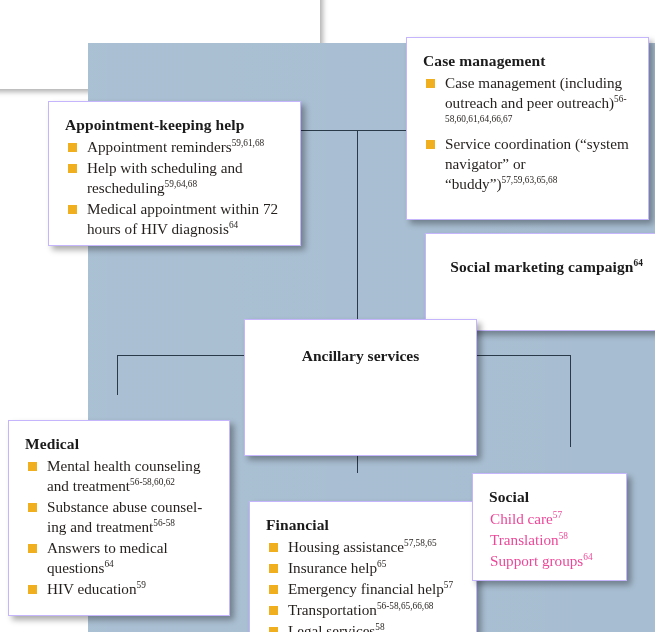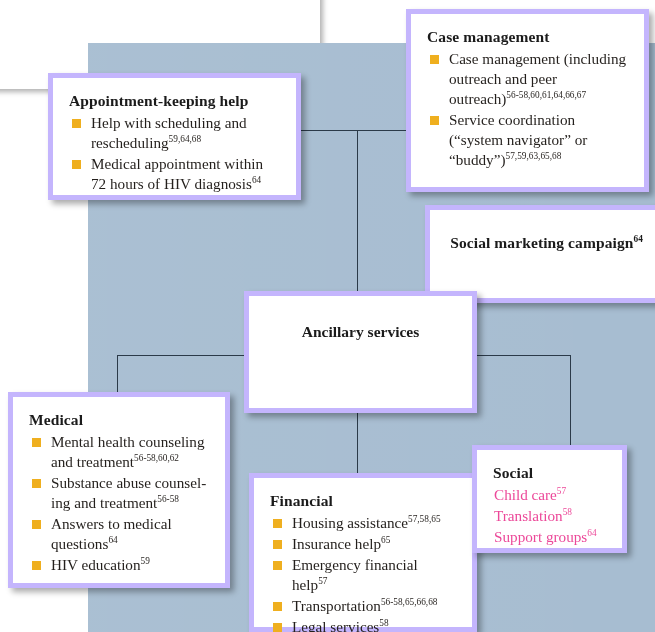--- a/index.html
+++ b/index.html
@@ -32,23 +32,24 @@
 
   
   .line{position:absolute;background:#2b3a49;}
   .line.h{height:1px;}
   .line.v{width:1px;}
 
   
   .card{
     position:absolute;
     background:#ffffff;
-    border:5px solid #c4b5fd;
+    border:1px solid #c4b5fd;
     box-shadow:4px 4px 6px rgba(0,0,0,0.33);
     box-sizing:border-box;
+    margin-top:28px;
   }
   .card-inner{padding:14px 16px 10px 16px;}
 
   .card h3{
     margin:0 0 3px 0;
     font-size:15.5px;
     font-weight:bold;
     color:#1b1b1b;
     letter-spacing:.1px;
     font-family:"Liberation Serif", serif;
@@ -78,24 +79,24 @@
   ul.plain li{
     margin:0 0 1px 0;
     font-size:15.2px;
     line-height:20px;
     color:#ec4899;
     padding-left:1px;
   }
   sup{font-size:9.3px;line-height:0;vertical-align:super;letter-spacing:0;}
 
   
-  #card-appointment{left:48px;top:73px;width:253px;height:127px;}
+  #card-appointment{left:48px;top:73px;width:253px;height:145px;}
   #card-casemgmt   {left:406px;top:9px;  width:243px;height:183px;}
   #card-socialmkt  {left:425px;top:205px;width:243px;height:98px;}
-  #card-center     {left:244px;top:291px;width:233px;height:122px;}
+  #card-center     {left:244px;top:291px;width:233px;height:137px;}
   #card-medical    {left:8px;  top:392px;width:222px;height:196px;}
   #card-financial  {left:249px;top:473px;width:228px;height:159px;}
   #card-social     {left:472px;top:445px;width:155px;height:108px;}
 
   #card-center .card-inner{padding-top:27px;}
   #card-socialmkt .card-inner{padding-top:24px;}
   #card-socialmkt h3{text-align:center;}
 </style>
 </head>
 <body>
@@ -129,20 +130,21 @@
   <div class="card" id="card-socialmkt">
     <div class="card-inner">
       <h3><span>Social marketing campaign</span><sup>64</sup></h3>
     </div>
   </div>
 
   <div class="card" id="card-appointment">
     <div class="card-inner">
       <h3>Appointment-keeping help</h3>
       <ul class="items">
+          <li><span class="sq"></span><span>Appointment reminders</span><sup>59,61,68</sup></li>
           <li><span class="sq"></span><span>Help with scheduling and rescheduling</span><sup>59,64,68</sup></li>
           <li><span class="sq"></span><span>Medical appointment within 72 hours of HIV diagnosis</span><sup>64</sup></li>
         </ul>
     </div>
   </div>
 
   <div class="card" id="card-center">
     <div class="card-inner">
       <p class="center-title">Ancillary services</p>
     </div>

